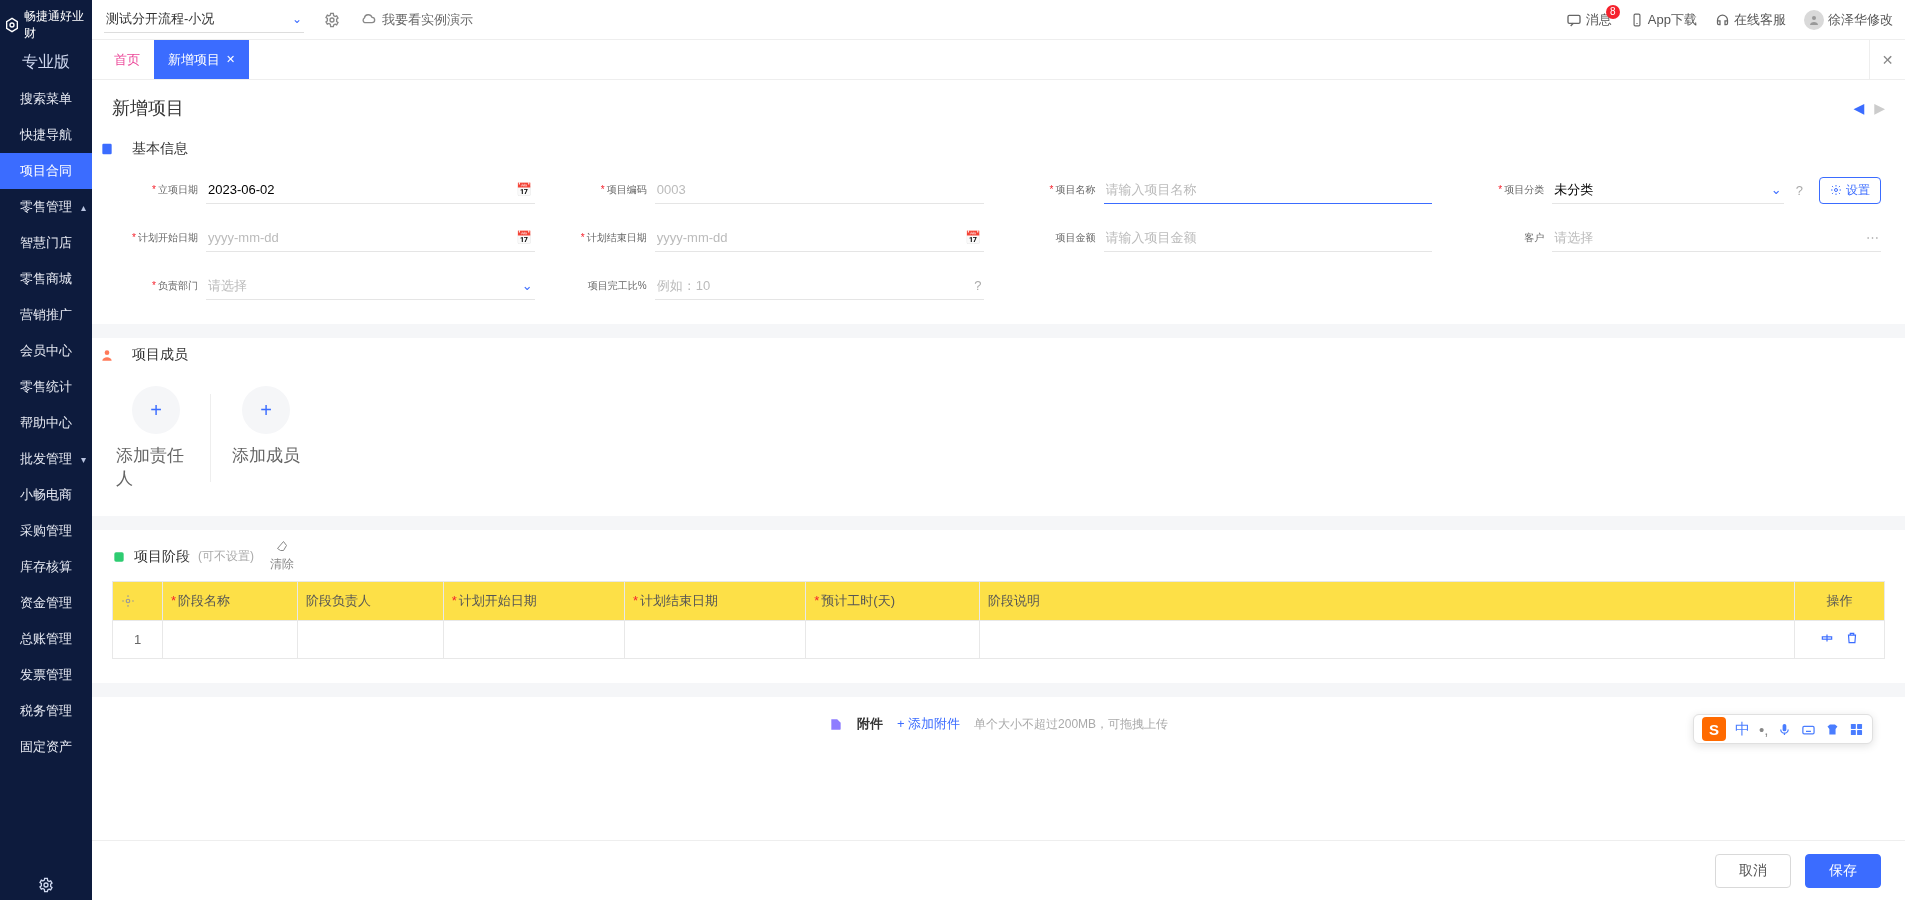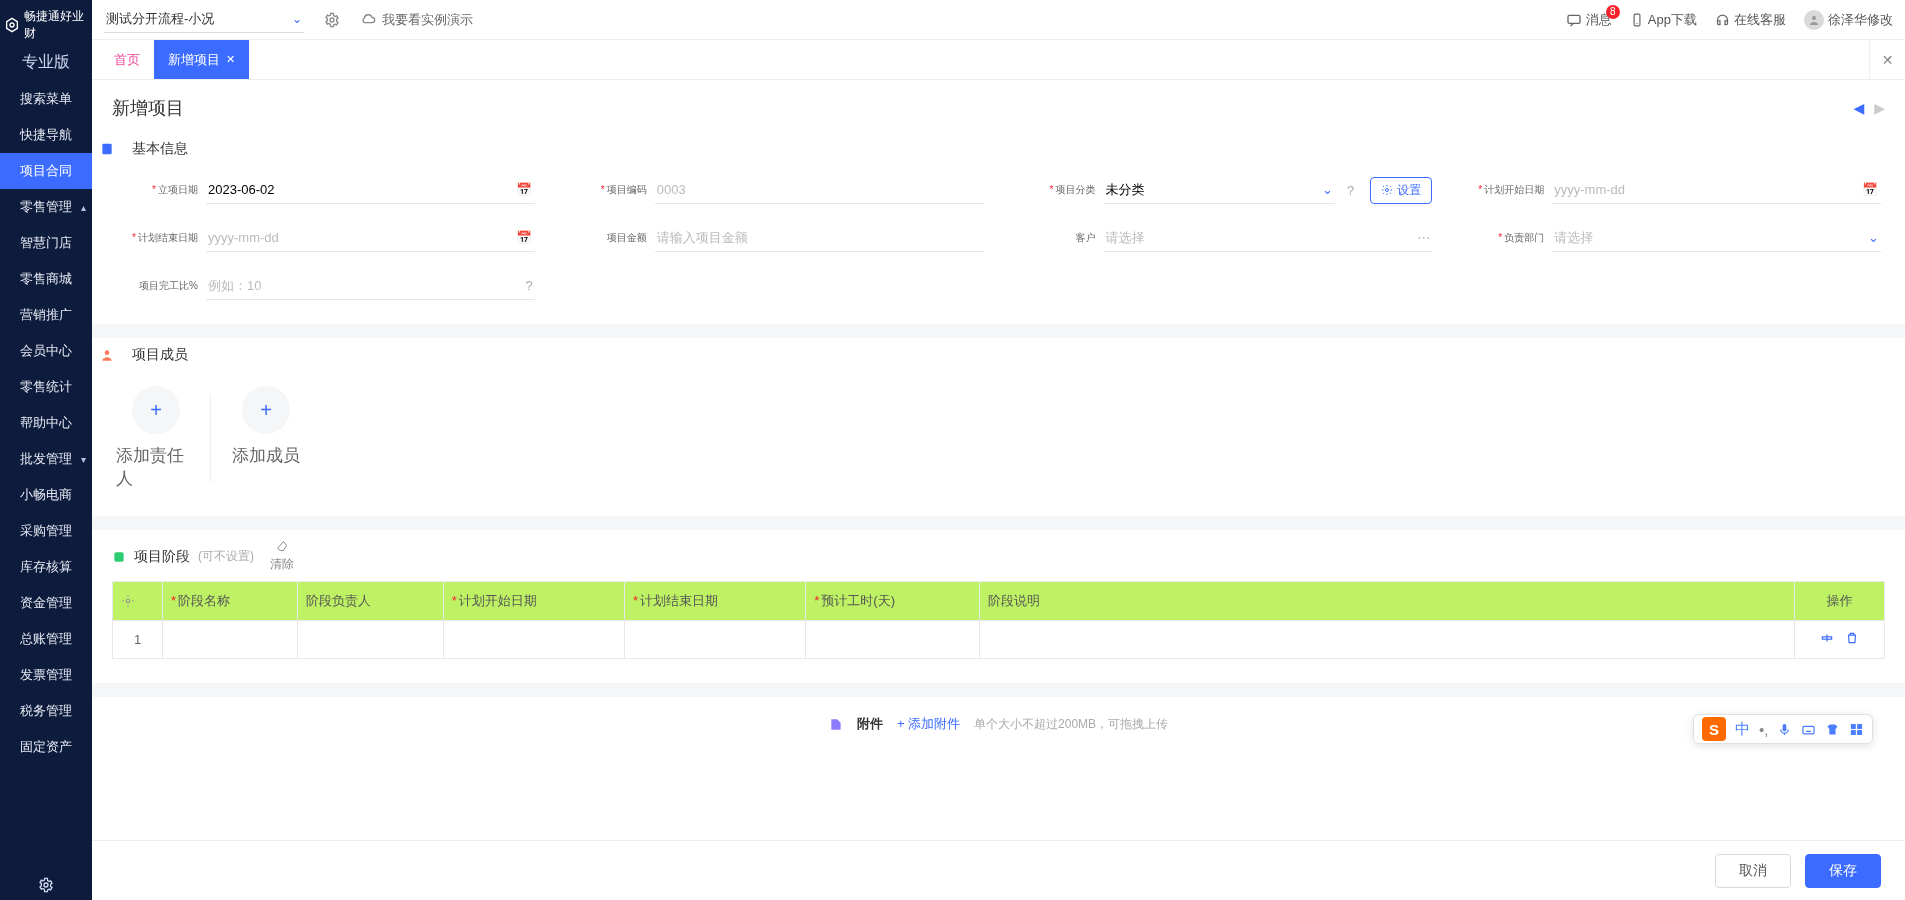--- a/index.html
+++ b/index.html
@@ -76,21 +76,21 @@
 .member-label { font-size: 17px; color: #666; }
 
 
 .stage-head { display: flex; align-items: center; gap: 8px; padding: 10px 20px 8px; font-size: 14px; color: #333; font-weight: 500; }
 .stage-sub { font-size: 12px; color: #aaa; font-weight: normal; }
 .stage-clear { display: flex; align-items: center; gap: 4px; font-size: 12px; color: #888; cursor: pointer; margin-left: 8px; font-weight: normal; flex-direction: column; }
 
 .stage-table-wrap { padding: 0 20px 24px; }
 .stage-table { width: 100%; border: 1px solid #e8e8e8; border-collapse: collapse; font-size: 13px; }
 .stage-table th, .stage-table td { border: 1px solid #e8e8e8; padding: 10px 8px; text-align: left; color: #666; background: #fff; }
-.stage-table thead th { background: #bef264; font-weight: normal; color: #555; }
+.stage-table thead th { background: #fde047; font-weight: normal; color: #555; }
 .stage-table .req { color: #f5222d; margin-right: 2px; }
 .stage-table .idx-col { width: 50px; text-align: center; }
 .stage-table .gear-col { width: 50px; text-align: center; color: #999; }
 .stage-table .op-col { width: 90px; text-align: center; }
 .stage-table td.op-col { color: #3b6cff; }
 
 
 .attach-row { display: flex; align-items: center; gap: 14px; padding: 18px 20px 40px; font-size: 13px; justify-content: center; }
 .attach-add { color: #3b6cff; cursor: pointer; }
 .attach-hint { color: #aaa; font-size: 12px; }
@@ -282,20 +282,24 @@
         <div class="form-row">
           <span class="form-label"><span class="req">*</span><span>立项日期</span></span>
           <div class="input-wrap">
             <input value="2023-06-02" style="">
             <span class="suffix-icon">📅</span>
           </div>
         </div>
         <div class="form-row">
           <span class="form-label"><span class="req">*</span><span>项目编码</span></span>
           <input class="form-input" placeholder="0003" style="">
+        </div>
+        <div class="form-row">
+          <span class="form-label"><span class="req">*</span><span>项目名称</span></span>
+          <input class="form-input focus" placeholder="请输入项目名称" style="">
         </div>
         <div class="form-row">
           <span class="form-label"><span class="req">*</span><span>项目分类</span></span>
           <div class="input-wrap">
             <input value="未分类" style="">
             <span class="suffix-icon">⌄</span>
           </div>
           <span class="help-icon">?</span>
           <button class="settings-btn">
             <svg width="12" height="12" viewBox="0 0 24 24" fill="none" stroke="#3b6cff" stroke-width="2">

